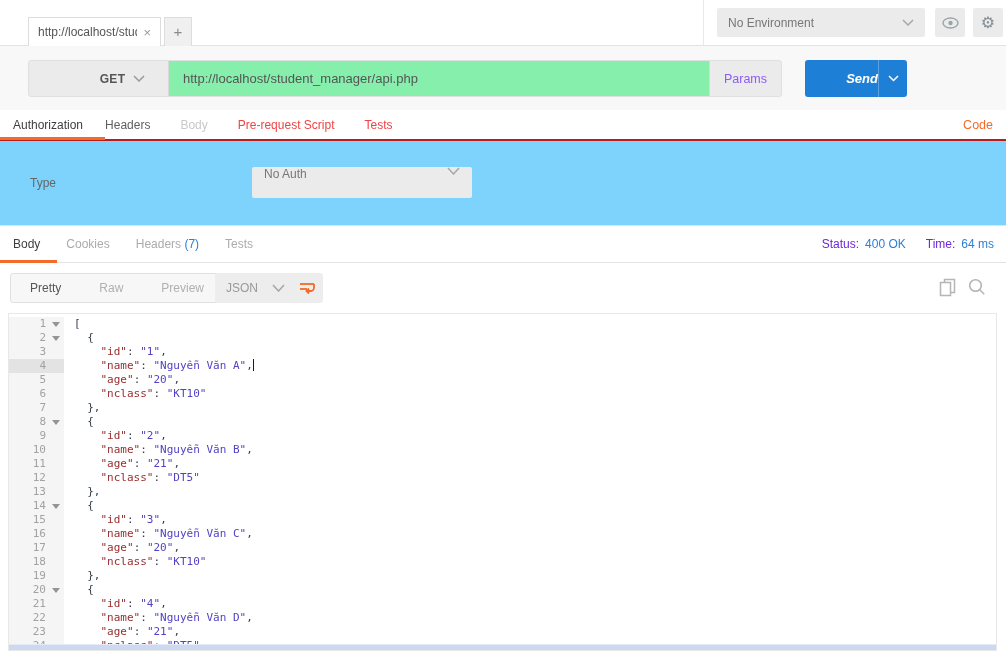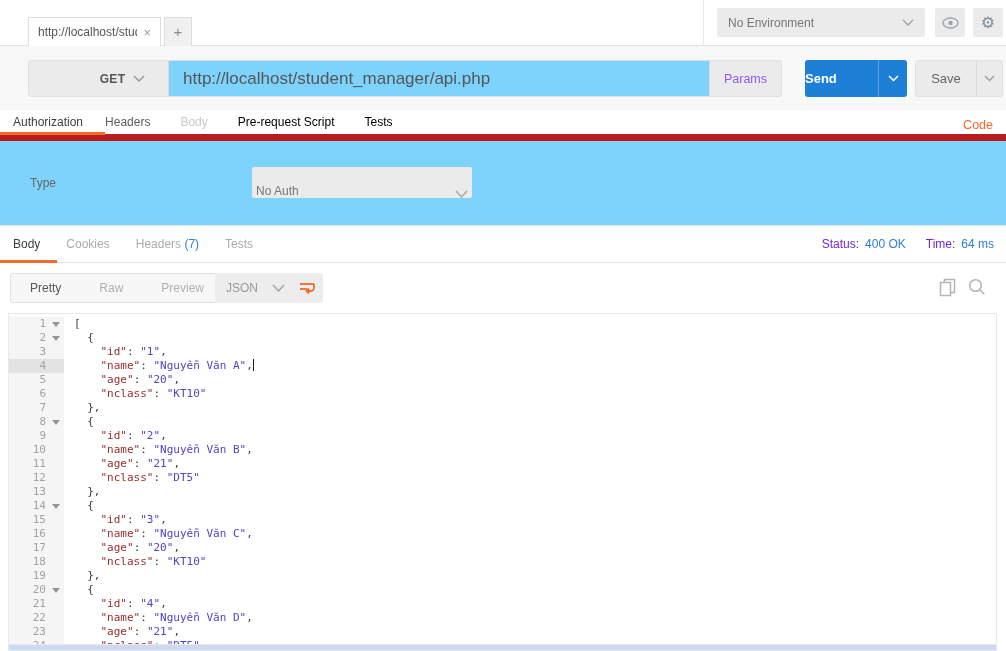--- a/index.html
+++ b/index.html
@@ -28,48 +28,48 @@
               border-radius:2px; display:flex; align-items:center; justify-content:center; }
   .icon-btn.eye { left:935px; }
   .icon-btn.gear { left:973px; color:#828e96; font-size:16px; line-height:1; }
   
   .request-bar { position:relative; height:64px; background:#f8f8f8; }
   .url-group { position:absolute; left:28px; top:14px; width:754px; height:37px;
                display:flex; border:1px solid #e0e0e0; border-radius:3px; background:#ebebeb;padding-left:48px; }
   .method { width:92px; border-right:1px solid #d9d9d9; display:flex; align-items:center;
             justify-content:center; gap:8px; color:#555; font-weight:bold; letter-spacing:.3px; }
   .url-field { flex:1; display:flex; align-items:center; padding:0 14px; color:#555;
-               font-size:17px; background:#7dd3fc; }
+               font-size:13px; background:#86efac; }
   .params-btn { width:72px; border-left:1px solid #d9d9d9; display:flex; align-items:center;
                 justify-content:center; color:#8b5cf6; font-size:12.5px; }
   .send-group { position:absolute; left:805px; top:14px; width:102px; height:37px;
                 background:#1e7fd7; border-radius:3px; display:flex; color:#fff; }
-  .send-label { flex:1; text-align:left; line-height:37px; font-weight:bold; font-size:13px; }
+  .send-label { flex:1; text-align:right; line-height:37px; font-weight:bold; font-size:13px;font-style:italic; }
   .send-caret { width:29px; border-left:1px solid rgba(255,255,255,.28);
                 display:flex; align-items:center; justify-content:center; }
   .save-group { position:absolute; left:915px; top:14px; width:88px; height:37px;
                 background:#ebebeb; border:1px solid #e0e0e0; border-radius:3px; display:flex; }
   .save-label { flex:1; text-align:center; line-height:35px; color:#666; font-size:13px; }
   .save-caret { width:26px; border-left:1px solid #d9d9d9; display:flex; align-items:center; justify-content:center; }
   
-  .req-tabs { position:relative; height:31px; background:#fff; border-bottom:7px solid #b91c1c;
+  .req-tabs { position:relative; height:31px; background:#fff; border-bottom:2px solid #b91c1c;
               display:flex; align-items:center; padding-left:13px; }
-  .req-tabs .rtab { margin-right:30px; color:#000000; }
+  .req-tabs .rtab { margin-right:30px; color:#ef4444; }
   .req-tabs .rtab.first { margin-right:22px; }
   .req-tabs .rtab.active { color:#3e3e3e; }
   .req-tabs .rtab.semi { color:#5e5e5e; }
   .req-tabs .rtab.disabled { color:#c9c9c9; }
   .req-underline { position:absolute; left:0; bottom:-1px; width:105px; height:3px; background:#f26b29; }
   .code-link { position:absolute; right:13px; top:8px; color:#f26b29; font-size:12.5px;margin-left:30px; }
   
   .auth-panel { position:relative; height:85px; background:#7dd3fc; border-bottom:1px solid #e3e3e3; }
   .type-label { position:absolute; left:30px; top:35px; color:#666; }
   .auth-select { position:absolute; left:252px; top:26px; width:220px; height:31px;
                  background:#ebebeb; border-radius:2px; color:#777;
-                 display:flex; align-items:flex-end; padding:0 4px; }
+                 display:flex; align-items:flex-start; padding:0 12px; }
   .auth-select .lbl { flex:1; }
   
   .resp-tabs { position:relative; height:37px; border-bottom:1px solid #e3e3e3;
                display:flex; align-items:center; padding-left:13px; }
   .resp-tabs .rtab { margin-right:26px; color:#ababab; }
   .resp-tabs .rtab.active { color:#3e3e3e; }
   .resp-tabs .count { color:#2e7fd4; }
   .resp-underline { position:absolute; left:0; bottom:-1px; width:57px; height:3px; background:#f26b29; }
   .status-cluster { position:absolute; right:12px; top:0; height:100%; display:flex; align-items:center; gap:6px; }
   .status-cluster .k { color:#6d28d9; }
@@ -153,30 +153,20 @@
     </div>
     <div class="url-field">http://localhost/student_manager/api.php</div>
     <div class="params-btn">Params</div>
   </div>
   <div class="send-group">
     <div class="send-label">Send</div>
     <div class="send-caret">
       <span>
         <svg width="11" height="7" viewBox="0 0 11 7">
             <polyline points="1,1 5.5,5.5 10,1" fill="none" stroke="#ffffff" stroke-width="1.5"></polyline>
-          </svg>
-      </span>
-    </div>
-  </div>
-  <div class="save-group">
-    <div class="save-label">Save</div>
-    <div class="save-caret">
-      <span>
-        <svg width="11" height="7" viewBox="0 0 11 7">
-            <polyline points="1,1 5.5,5.5 10,1" fill="none" stroke="#a0a0a0" stroke-width="1.5"></polyline>
           </svg>
       </span>
     </div>
   </div>
 </div>
 
 <div class="req-tabs">
   <span class="rtab first active">Authorization</span>
   <span class="rtab semi">Headers</span>
   <span class="rtab disabled">Body</span>

